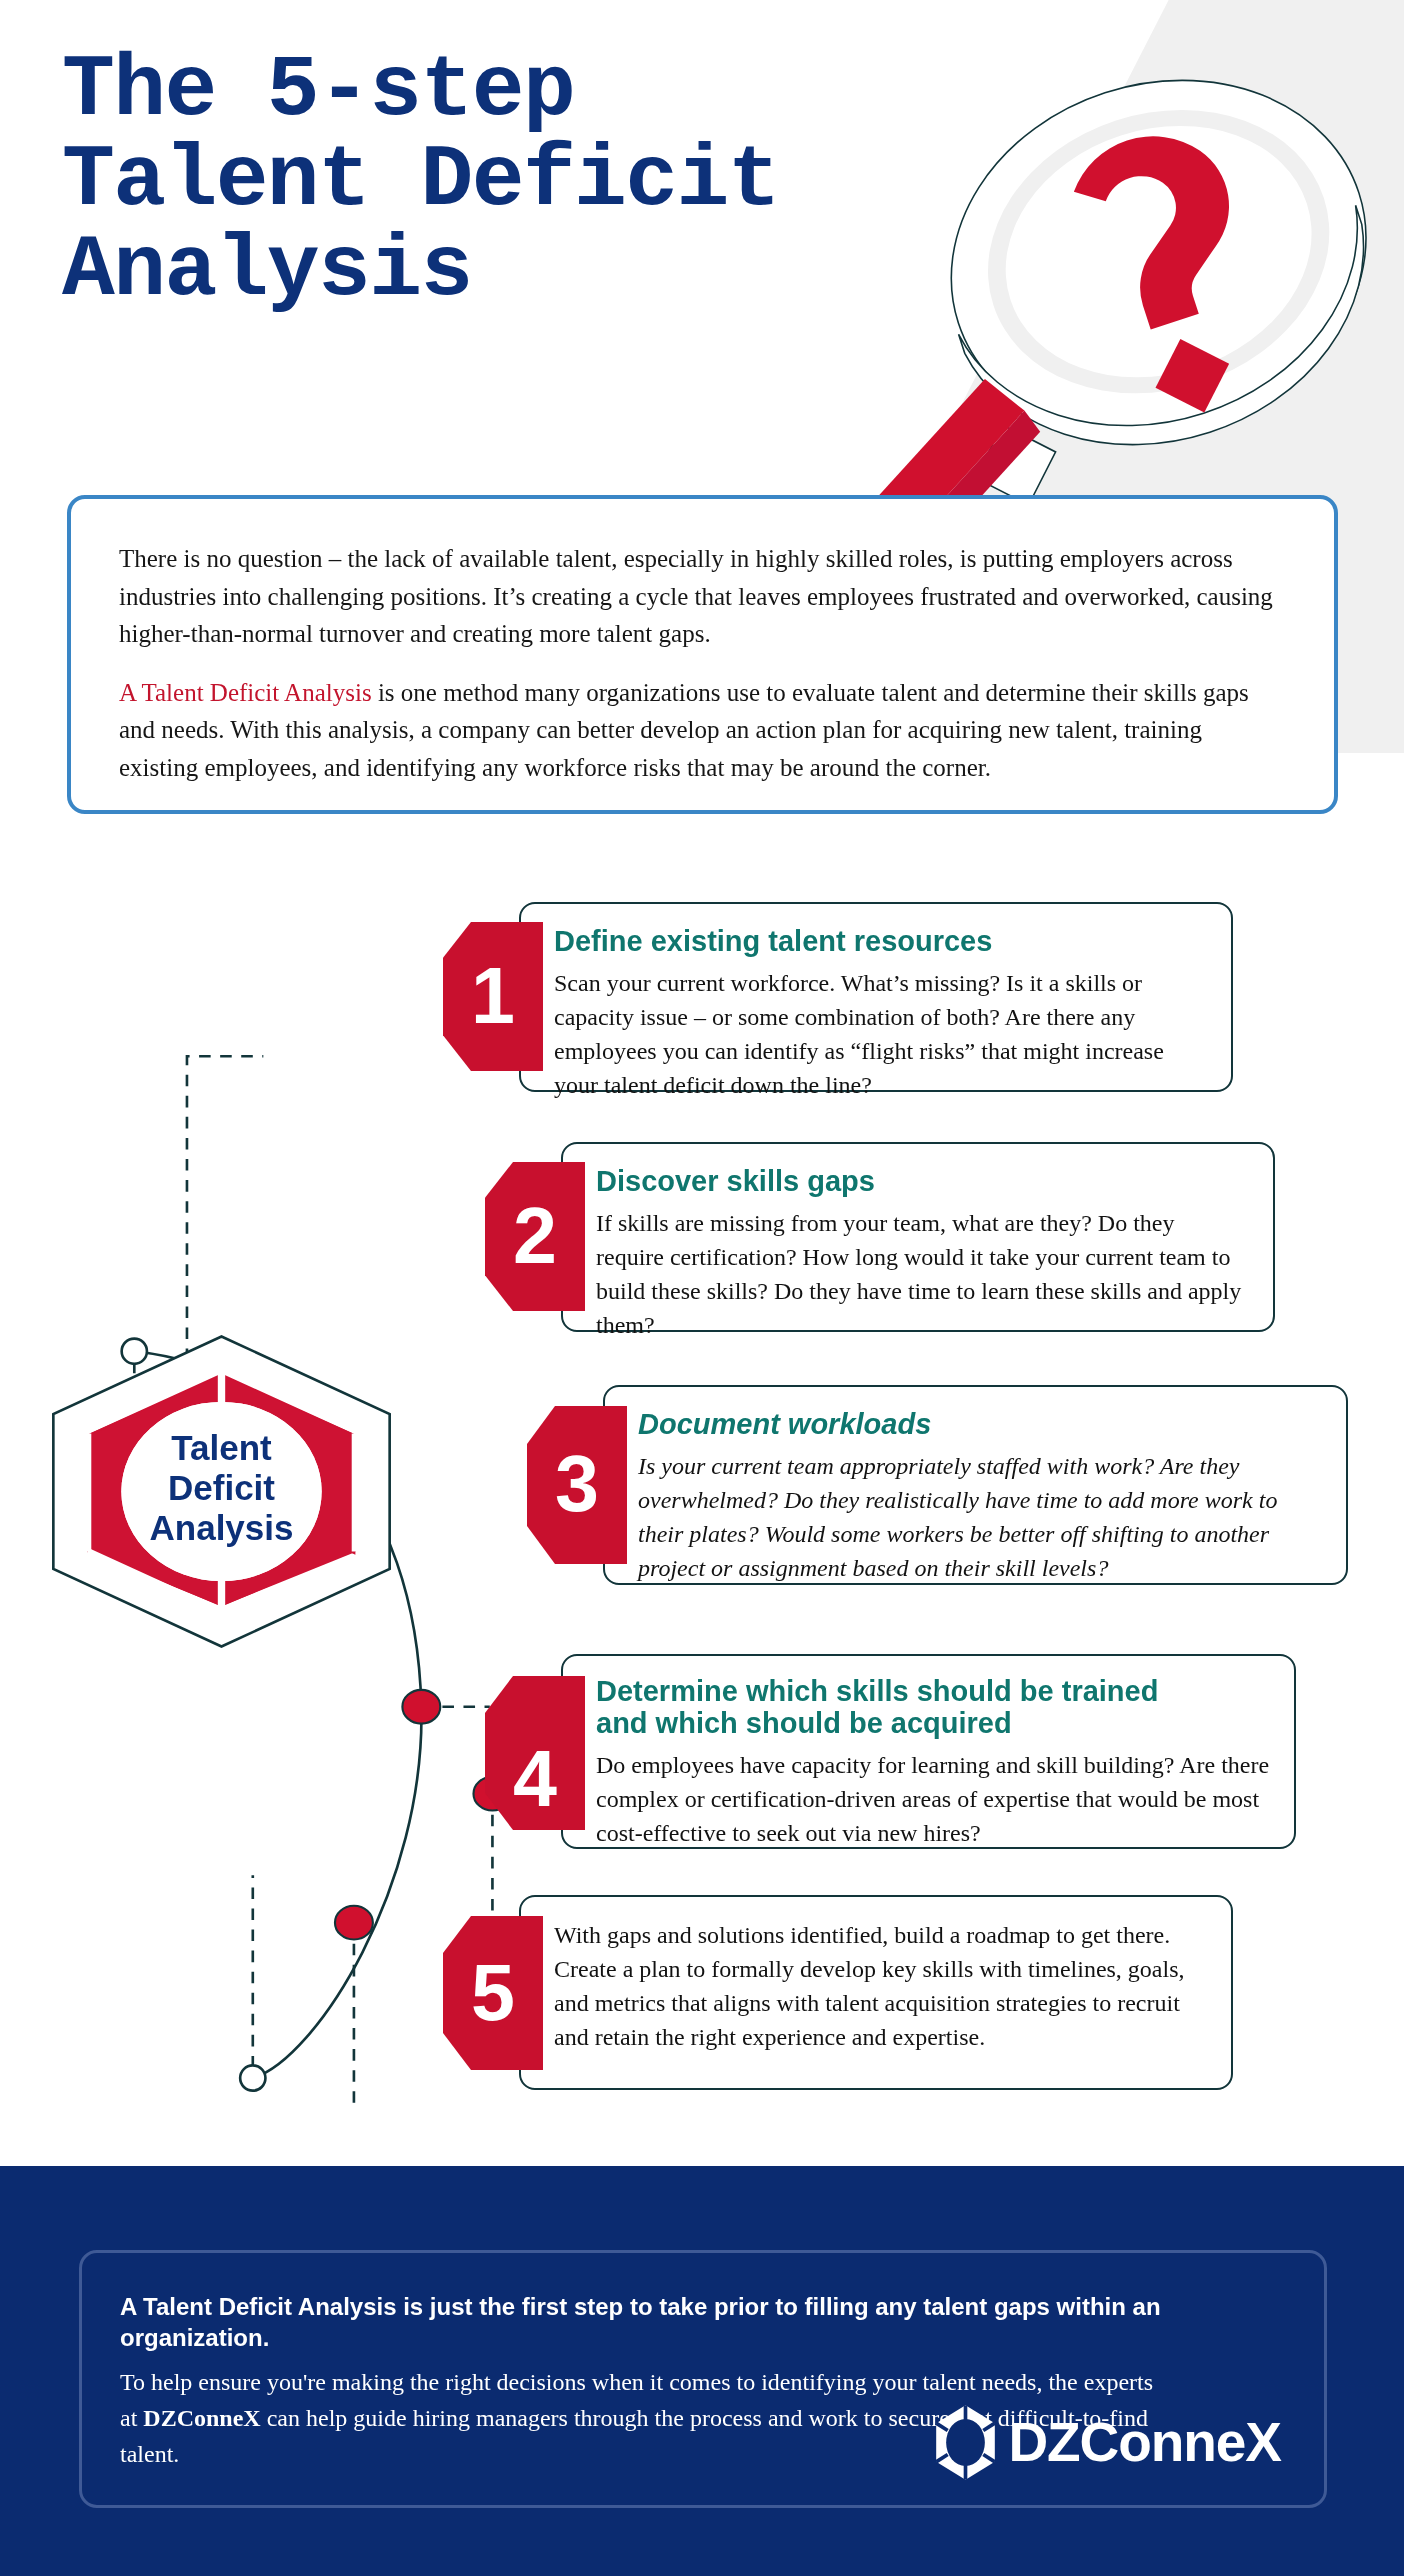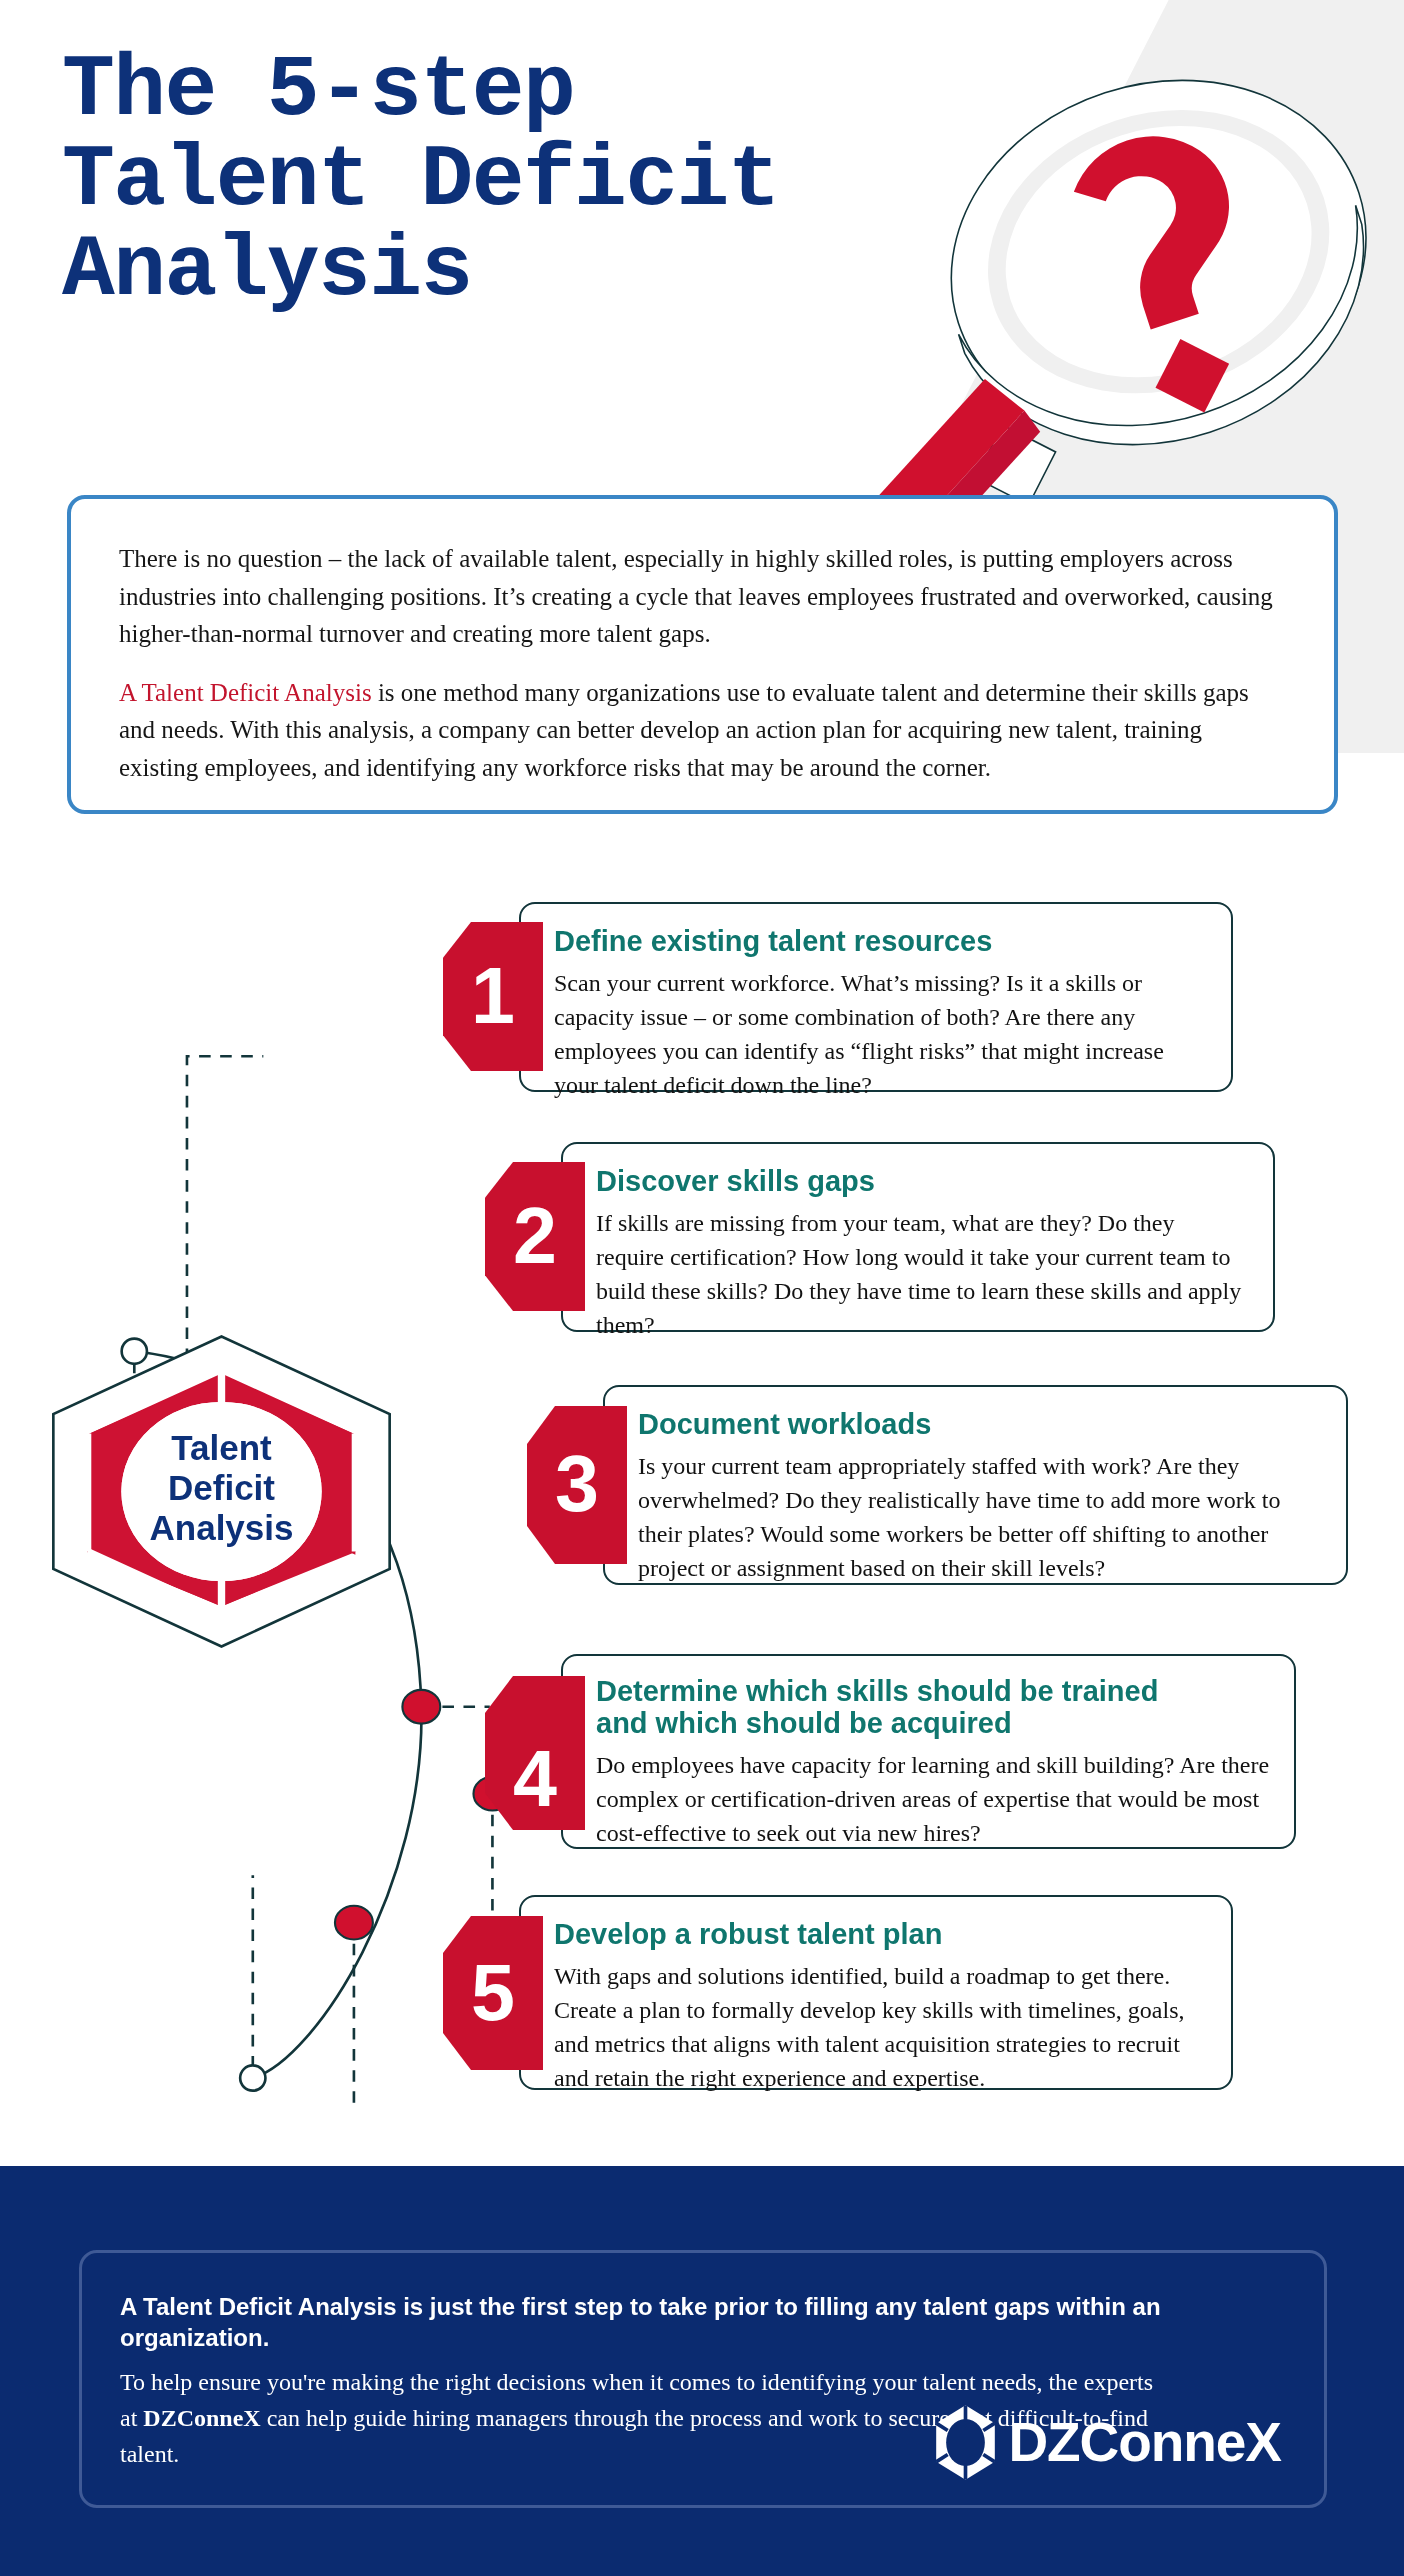--- a/index.html
+++ b/index.html
@@ -262,21 +262,21 @@
       <p class="card-text">If skills are missing from your team, what are they? Do they require certification? How long would it take your current team to build these skills? Do they have time to learn these skills and apply them?</p>
     </div>
   </div>
 
   <div class="step" style="left:527px;top:1385px;width:822px;height:200px;">
     <div class="tab" style="left:0;top:21px;width:100px;height:158px;
          clip-path:polygon(0 24%, 28% 0, 100% 0, 100% 100%, 28% 100%, 0 76%);">
       <div class="num" style="top:38px;">3</div>
     </div>
     <div class="card" style="left:76px;top:0;width:745px;height:200px;"></div>
-    <div class="card-body" style="left:111px;top:23px;width:682px;">
+    <div class="card-body" style="left:111px;top:23px;width:682px;font-style:italic;">
       <p class="card-title">Document workloads</p>
       <p class="card-text">Is your current team appropriately staffed with work? Are they overwhelmed? Do they realistically have time to add more work to their plates? Would some workers be better off shifting to another project or assignment based on their skill levels?</p>
     </div>
   </div>
 
   <div class="step" style="left:485px;top:1654px;width:811px;height:195px;">
     <div class="tab" style="left:0;top:22px;width:100px;height:154px;
          clip-path:polygon(0 24%, 28% 0, 100% 0, 100% 100%, 28% 100%, 0 76%);">
       <div class="num" style="top:63px;">4</div>
     </div>
@@ -288,21 +288,20 @@
     </div>
   </div>
 
   <div class="step" style="left:443px;top:1895px;width:790px;height:195px;">
     <div class="tab" style="left:0;top:21px;width:100px;height:154px;
          clip-path:polygon(0 24%, 28% 0, 100% 0, 100% 100%, 28% 100%, 0 76%);">
       <div class="num" style="top:37px;">5</div>
     </div>
     <div class="card" style="left:76px;top:0;width:714px;height:195px;"></div>
     <div class="card-body" style="left:111px;top:23px;width:648px;">
-      <p class="card-title">Develop a robust talent plan</p>
       <p class="card-text">With gaps and solutions identified, build a roadmap to get there. Create a plan to formally develop key skills with timelines, goals, and metrics that aligns with talent acquisition strategies to recruit and retain the right experience and expertise.</p>
     </div>
   </div>
 
   <div class="footer">
     <div class="footer-box">
       <p class="footer-lead">A Talent Deficit Analysis is just the first step to take prior to filling any talent gaps within an organization.</p>
       <p class="footer-body"><span>To help ensure you're making the right decisions when it comes to identifying your talent needs, the experts at </span><b>DZConneX</b><span> can help guide hiring managers through the process and work to secure that difficult-to-find talent.</span></p>
     </div>
     <div class="logo">

